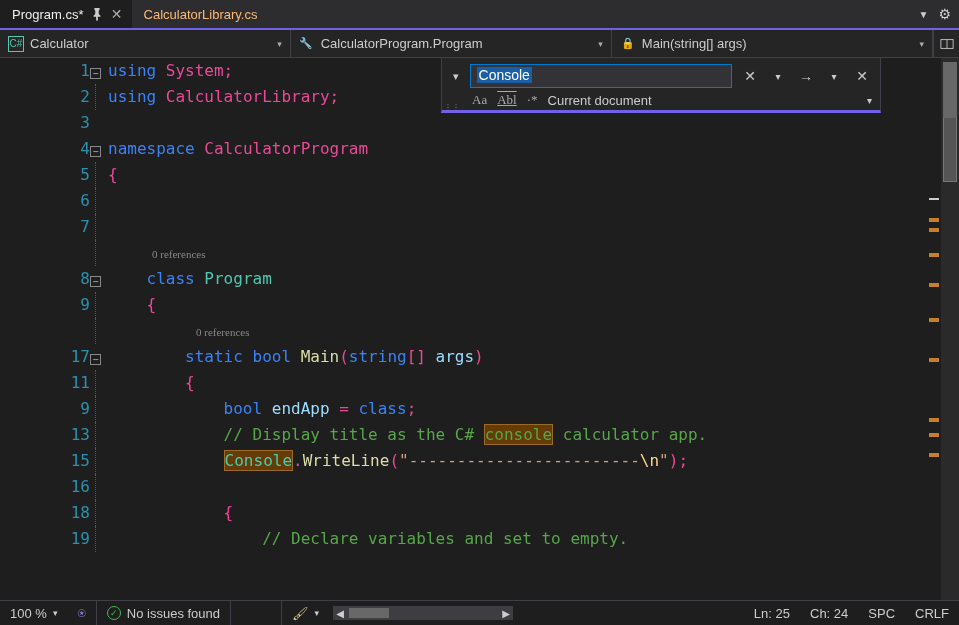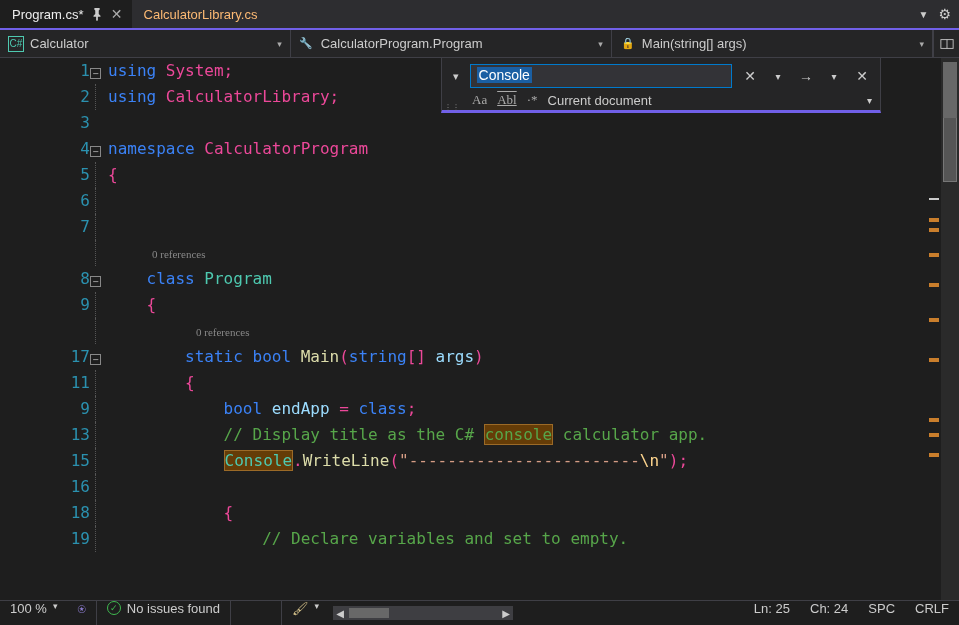--- a/index.html
+++ b/index.html
@@ -67,21 +67,21 @@
   
   .vscroll { width: 18px; background: #2a2a2a; position: relative; }
   .vscroll .thumb { position: absolute; left:2px; right:2px; background: #555; border:1px solid #777; }
   .vscroll .realthumb { position:absolute; left:2px; right:2px; background:#686868; }
   .marker-col { width: 14px; background: #1e1e1e; position: relative; }
   .marker { position:absolute; left:2px; right:2px; height:4px; background:#c97e2c; }
   .marker.caret { background:#cccccc; height:2px; }
   
   
   .status-bar { height: 25px; background: #1e1e1e; border-top:1px solid #3f3f46; display:flex; align-items:center; font-size:13px; color:#ccc; }
-  .sb-cell { padding: 0 10px; display:flex; gap:6px; height:100%; }
+  .sb-cell { padding: 0 10px; display:flex; align-items:center; gap:6px; height:100%; }
   .sb-sep { border-left:1px solid #3f3f46; height:100%;}
   .sb-fill { flex:1; }
   .ok-circle { width:14px;height:14px; border-radius:50%; border:1.5px solid #3fba50; display:inline-flex; align-items:center; justify-content:center; color:#3fba50; font-size:9px;}
   .zoom {}
   .zoom-arrow{font-size:9px;}
   .brain{ color:#8d7dd0; font-size:14px;}
   .magic{ color:#d8c48c; font-size:13px;}
   .hscroll { flex: 0 0 180px; height:14px; background:#3e3e42; position:relative; margin:0 4px;}
   .hscroll .lh, .hscroll .rh { position:absolute; top:0; width:14px; height:14px; display:flex;align-items:center;justify-content:center; color:#ccc; font-size:10px;}
   .hscroll .lh{left:0;} .hscroll .rh{right:0;}

